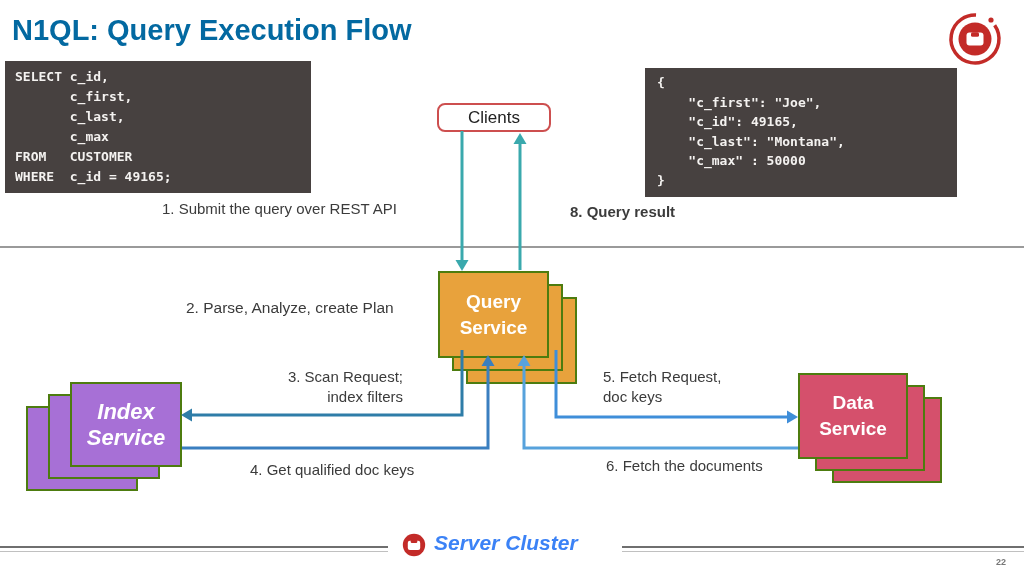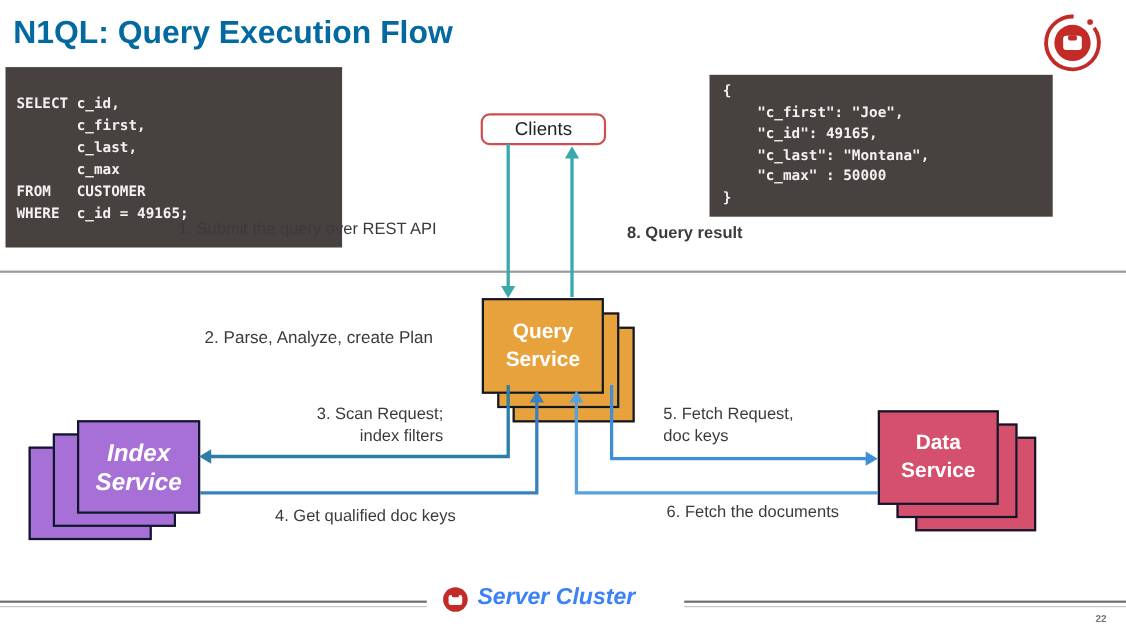--- a/index.html
+++ b/index.html
@@ -7,33 +7,33 @@
          font-family:"Liberation Sans",sans-serif;}
   .abs{position:absolute;}
 
   
   #title{left:12px;top:14px;font-size:29px;font-weight:bold;color:#0369a1;letter-spacing:0px;z-index:20;}
 
   
   .codeblock{background:#474140;color:#f4f2f0;font-family:"DejaVu Sans Mono",monospace;
              font-size:13px;font-weight:bold;line-height:20px;z-index:10;}
   .codeblock .cl{white-space:pre;}
-  #sql-block{left:5px;top:61px;width:306px;height:164px;padding:24px 10px;box-sizing:border-box;}
+  #sql-block{left:5px;top:61px;width:306px;height:132px;padding:6px 10px;box-sizing:border-box;}
   #json-block{left:645px;top:68px;width:312px;height:129px;padding:5px 12px;box-sizing:border-box;line-height:19.5px;}
 
   
   #clients{left:437px;top:103px;width:114px;height:29px;background:#fff;border:2px solid #cd4f4f;
            border-radius:8px;box-sizing:border-box;display:flex;align-items:center;justify-content:center;
            font-size:17px;color:#222;z-index:30;}
 
   
   #divider{left:0;top:246px;width:1024px;height:2px;background:#9a9a9a;z-index:5;}
 
   
-  .layer{position:absolute;border:2px solid #0f172a;box-sizing:border-box;}
+  .layer{position:absolute;border:2px solid #4d7c0f;box-sizing:border-box;}
   .svc-label{position:absolute;inset:0;display:flex;align-items:center;justify-content:center;
              text-align:center;color:#fff;font-weight:bold;line-height:26px;}
   .query .layer{background:#e8a23c;width:111px;height:87px;}
   .index .layer{background:#a770d6;width:112px;height:85px;}
   .data  .layer{background:#d5506c;width:110px;height:86px;}
   .stack{z-index:10;}
 
   
   .step{position:absolute;color:#3b3b3b;font-size:15px;z-index:20;white-space:nowrap;}
   #step1{left:162px;top:200px;}

